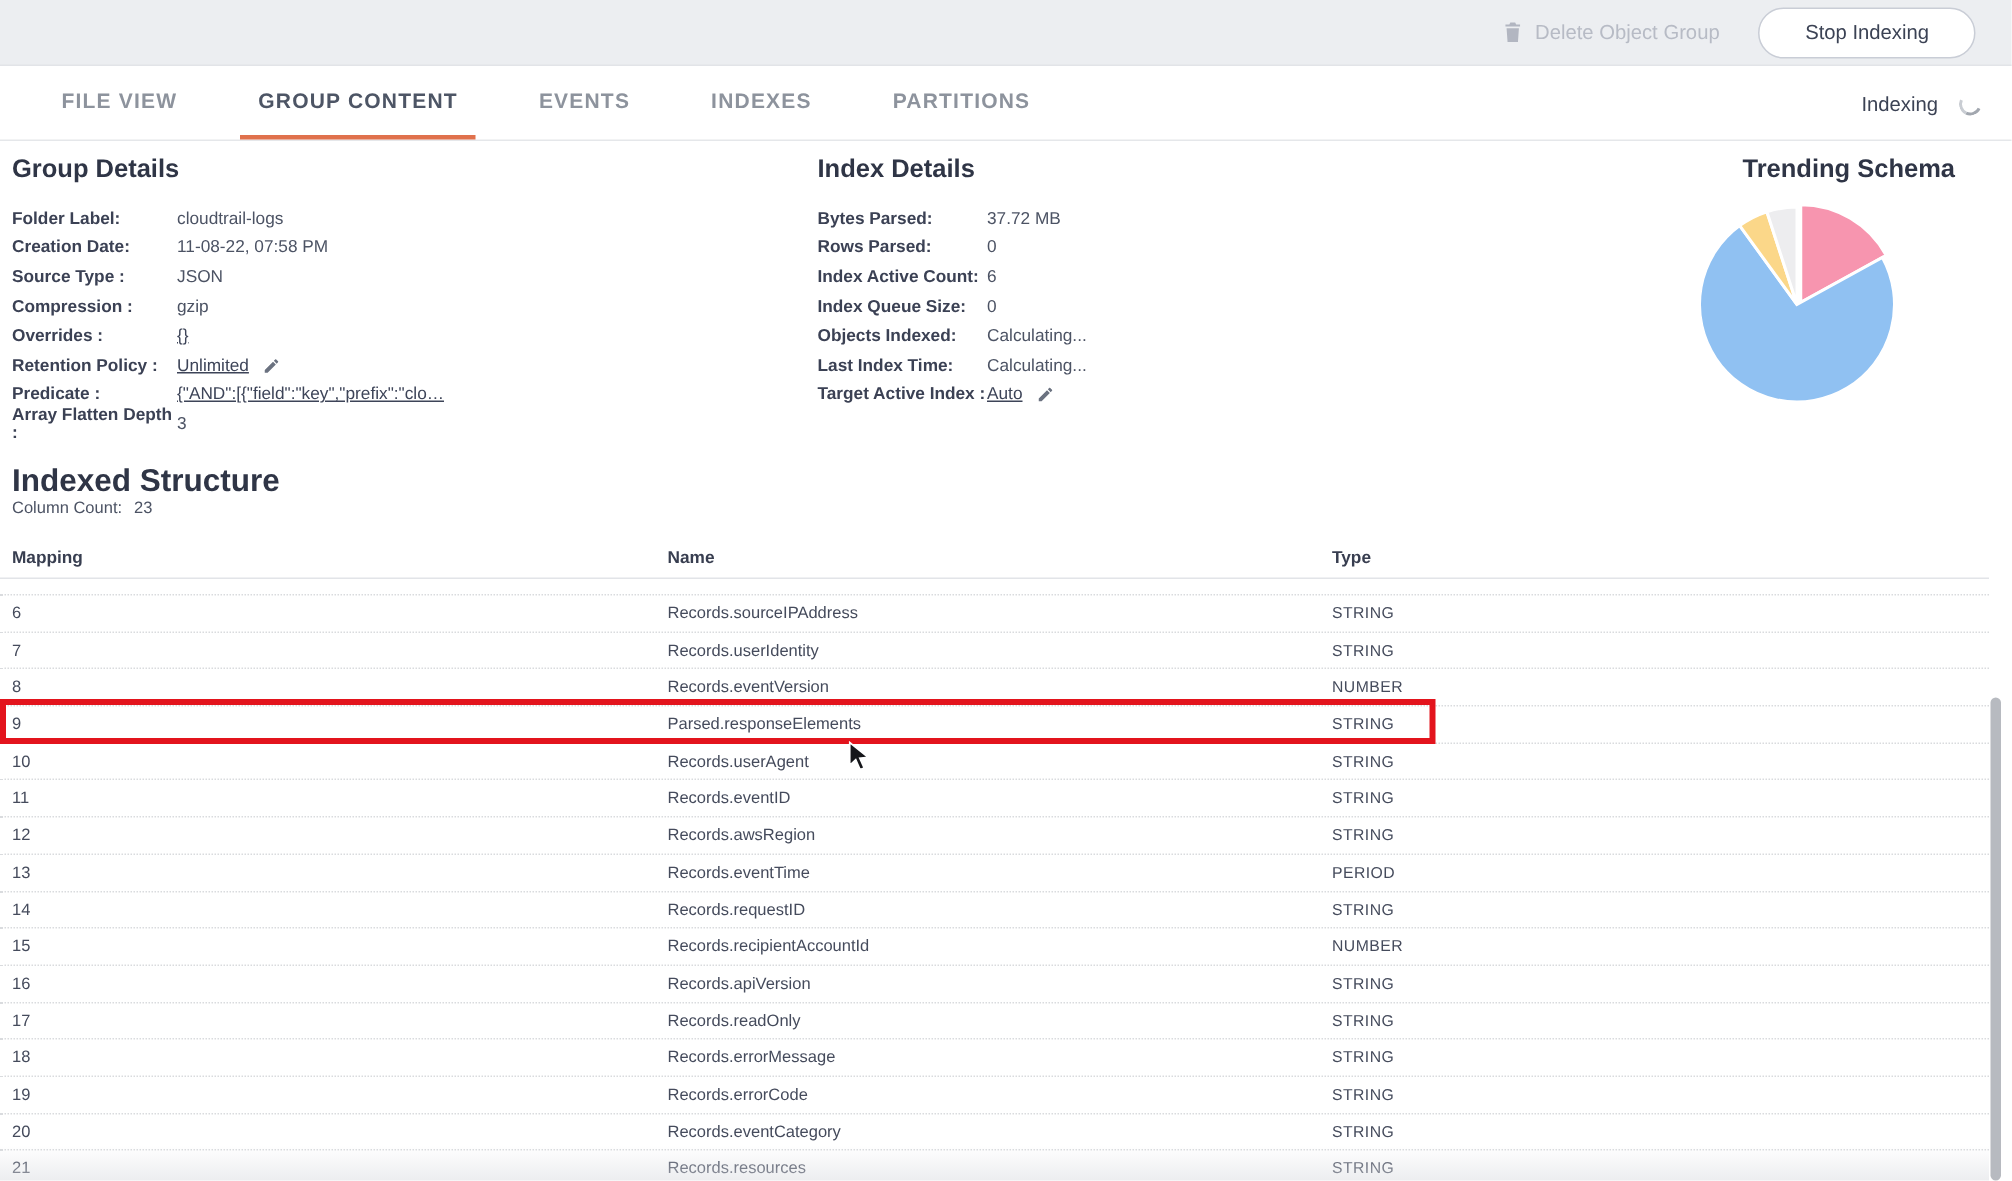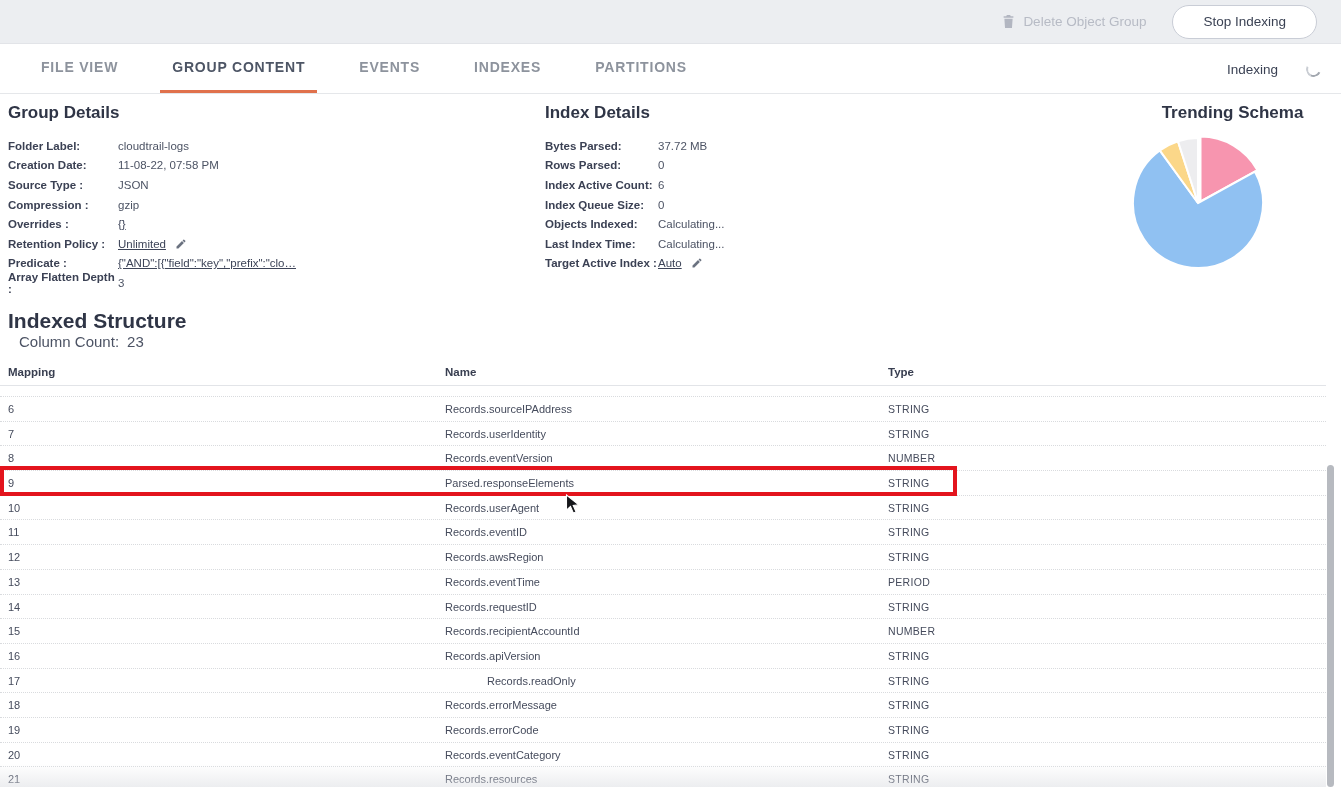--- a/index.html
+++ b/index.html
@@ -19,21 +19,21 @@
 
   
   .tabbar { position:absolute; left:0; top:44px; width:1341px; height:50px;
     background:#fff; border-bottom:1px solid #e5e7ea; display:flex; align-items:stretch; }
   .tabs { display:flex; margin-left:14px; }
   .tab { display:flex; align-items:center; padding:0 12px; margin:0 15px;
     font-size:14px; font-weight:bold; letter-spacing:.8px; color:#8d939d;
     border-bottom:3px solid transparent; }
   .tab.active { color:#4d5565; border-bottom-color:#e0714c; }
   .indexing-status { position:absolute; right:20px; top:0; height:50px;
-    display:flex; align-items:center; gap:28px; font-size:13.5px; color:#3b4254; }
+    display:flex; align-items:center; gap:14px; font-size:13.5px; color:#3b4254; }
   .spinner { width:15px; height:15px; border-radius:50%;
     border:2px solid transparent; border-bottom-color:#a2a7af;
     border-left-color:#c9cdd3; transform:rotate(-20deg); }
 
   
   .section-title { font-size:17px; font-weight:bold; color:#2f3546; }
   .sec-group   { position:absolute; left:8px;   top:103px; }
   .sec-index   { position:absolute; left:545px; top:103px; }
   .sec-trend   { position:absolute; left:1092px; top:103px; width:281px; text-align:center; }
   .fields { margin-top:13px; }
@@ -44,21 +44,21 @@
   .field-value.link { text-decoration:underline; color:#3d4458; cursor:pointer;
     max-width:230px; white-space:nowrap; overflow:hidden; text-overflow:ellipsis; }
   .pencil { margin-left:9px; display:inline-flex; cursor:pointer; }
   .pencil svg { fill:#6b7280; }
 
   .pie-wrap { position:absolute; left:1118px; top:123px; width:160px; height:160px; }
 
   
   .struct-title { position:absolute; left:8px; top:309px; font-size:21px;
     font-weight:bold; color:#2f3546; }
-  .col-count { position:absolute; left:19px; top:333px; font-size:15px; color:#4c5364; }
+  .col-count { position:absolute; left:8px; top:333px; font-size:11px; color:#4c5364; }
   .col-count b { font-weight:normal; color:#4c5364; }
   .col-count .cc-label { margin-right:8px; }
 
   
   .tbl-header { position:absolute; left:0; top:362px; width:1326px; height:24px;
     border-bottom:1px solid #e2e4e8; }
   .tbl-rows { position:absolute; left:0; top:386px; width:1326px; }
   .tbl-spacer { height:10px; }
   .cell-map  { position:absolute; left:8px; }
   .cell-name { position:absolute; left:445px; }
@@ -264,21 +264,21 @@
       <span class="cell-name" style="position: absolute;">Records.recipientAccountId</span>
       <span class="cell-type" style="position: absolute;">NUMBER</span>
     </div>
     <div class="trow">
       <span class="cell-map" style="position: absolute;">16</span>
       <span class="cell-name" style="position: absolute;">Records.apiVersion</span>
       <span class="cell-type" style="position: absolute;">STRING</span>
     </div>
     <div class="trow">
       <span class="cell-map" style="position: absolute;">17</span>
-      <span class="cell-name" style="position: absolute; margin-left: 42px;">Records.readOnly</span>
+      <span class="cell-name" style="position: absolute;">Records.readOnly</span>
       <span class="cell-type" style="position: absolute;">STRING</span>
     </div>
     <div class="trow">
       <span class="cell-map" style="position: absolute;">18</span>
       <span class="cell-name" style="position: absolute;">Records.errorMessage</span>
       <span class="cell-type" style="position: absolute;">STRING</span>
     </div>
     <div class="trow">
       <span class="cell-map" style="position: absolute;">19</span>
       <span class="cell-name" style="position: absolute;">Records.errorCode</span>

